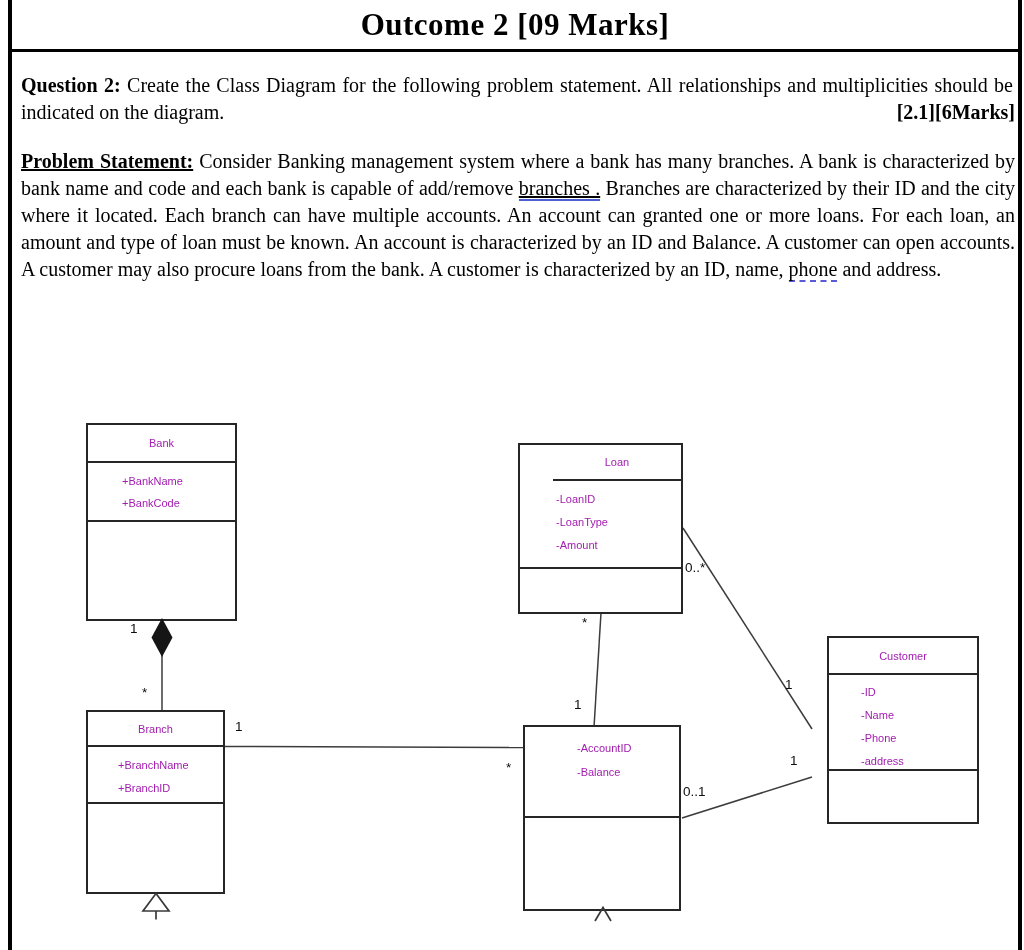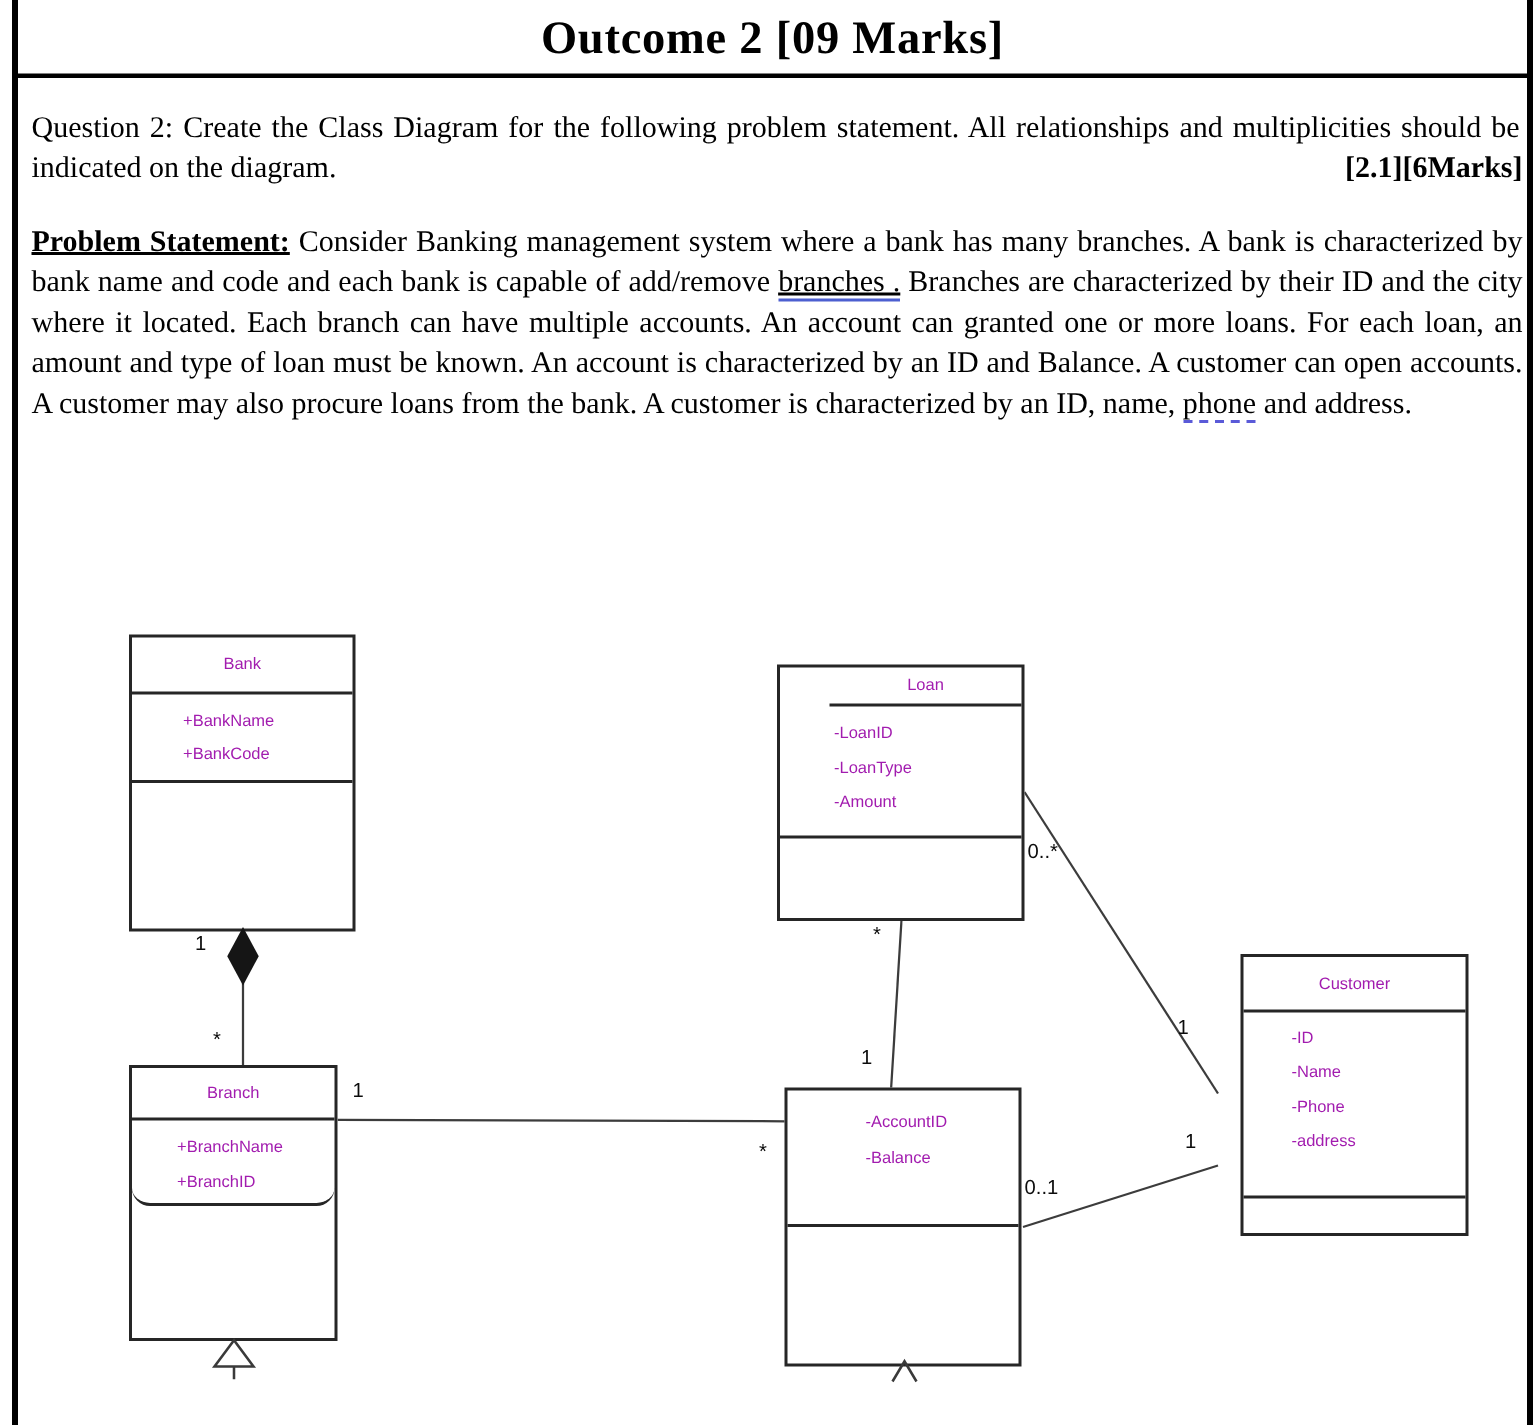--- a/index.html
+++ b/index.html
@@ -13,21 +13,21 @@
   .title-divider { position:absolute; left:8px; top:49px; width:1014px; height:3px; background:#000; }
 
   .page-title { position:absolute; left:12px; top:7px; width:1006px; text-align:center;
                 font-size:31px; font-weight:bold; letter-spacing:0.5px; }
 
   .para { position:absolute; left:21px; width:994px; font-size:20px; line-height:27px;
           text-align:justify; }
   .question-para { top:72px; padding-right:2px; }
   .question-marks { position:absolute; right:0; bottom:0; font-weight:bold; }
   .problem-para { top:148px; }
-  .bold-label { font-weight:normal; }
+  .bold-label { font-weight:bold; }
   .problem-label { font-weight:bold; text-decoration:underline; text-decoration-thickness:2px; }
   .u-word { text-decoration:underline; border-bottom:2px solid #4d5fd0;margin-top:20px; }
   .dotted-word { border-bottom:2px dashed #5a5ad8; }
 
   
   .diagram { position:absolute; inset:0; font-family:"Liberation Sans", sans-serif; }
   .lines-svg { position:absolute; left:0; top:0; }
 
   .cls { position:absolute; background:#fff; border:2px solid #262626;
          display:flex; flex-direction:column; font-size:11px; color:#a21caf; }
@@ -65,49 +65,49 @@
 
   <div class="cls" style="left:86px; top:423px; width:151px; height:198px;">
     <div class="cls-name" style="height:38px;">Bank</div>
     <div class="cls-attrs" style="height:59px; padding:7px 2px 0 34px; line-height:22px;">
         <div class="cmp-line">+BankName</div>
         <div class="cmp-line">+BankCode</div>
       </div>
   </div>
 
   <div class="cls" style="left:518px; top:443px; width:165px; height:171px;">
-    <div class="cls-name" style="height:26px;margin-left:33px;">Loan</div>
+    <div class="cls-name" style="height:36px;margin-left:33px;">Loan</div>
     <div class="cls-attrs" style="height:88px; padding:7px 2px 0 36px; line-height:23px;">
         <div class="cmp-line">-LoanID</div>
         <div class="cmp-line">-LoanType</div>
         <div class="cmp-line">-Amount</div>
       </div>
     <div class="cls-methods"></div>
   </div>
 
   <div class="cls" style="left:86px; top:710px; width:139px; height:184px;">
     <div class="cls-name" style="height:35px;">Branch</div>
-    <div class="cls-attrs" style="height:57px; padding:7px 2px 0 30px; line-height:23px;border-radius:12px;">
+    <div class="cls-attrs" style="height:57px; padding:7px 2px 0 30px; line-height:23px;">
         <div class="cmp-line">+BranchName</div>
         <div class="cmp-line">+BranchID</div>
       </div>
     <div class="cls-methods"></div>
   </div>
 
   <div class="cls" style="left:523px; top:725px; width:158px; height:186px;">
     <div class="cls-attrs" style="height:91px; padding:9px 2px 0 52px; line-height:24px;">
         <div class="cmp-line">-AccountID</div>
         <div class="cmp-line">-Balance</div>
       </div>
     <div class="cls-methods"></div>
   </div>
 
   <div class="cls" style="left:811px; top:636px; width:152px; height:188px;margin-left:16px;">
     <div class="cls-name" style="height:37px;">Customer</div>
-    <div class="cls-attrs" style="height:124px; padding:6px 2px 0 32px; line-height:23px;">
+    <div class="cls-attrs" style="height:96px; padding:6px 2px 0 32px; line-height:23px;">
         <div class="cmp-line">-ID</div>
         <div class="cmp-line">-Name</div>
         <div class="cmp-line">-Phone</div>
         <div class="cmp-line">-address</div>
       </div>
     <div class="cls-methods"></div>
   </div>
 
   <svg class="lines-svg" width="1024" height="950" viewBox="0 0 1024 950">
     <polygon points="162,618 172.5,637.5 162,657 151.5,637.5" fill="#151515"></polygon>

